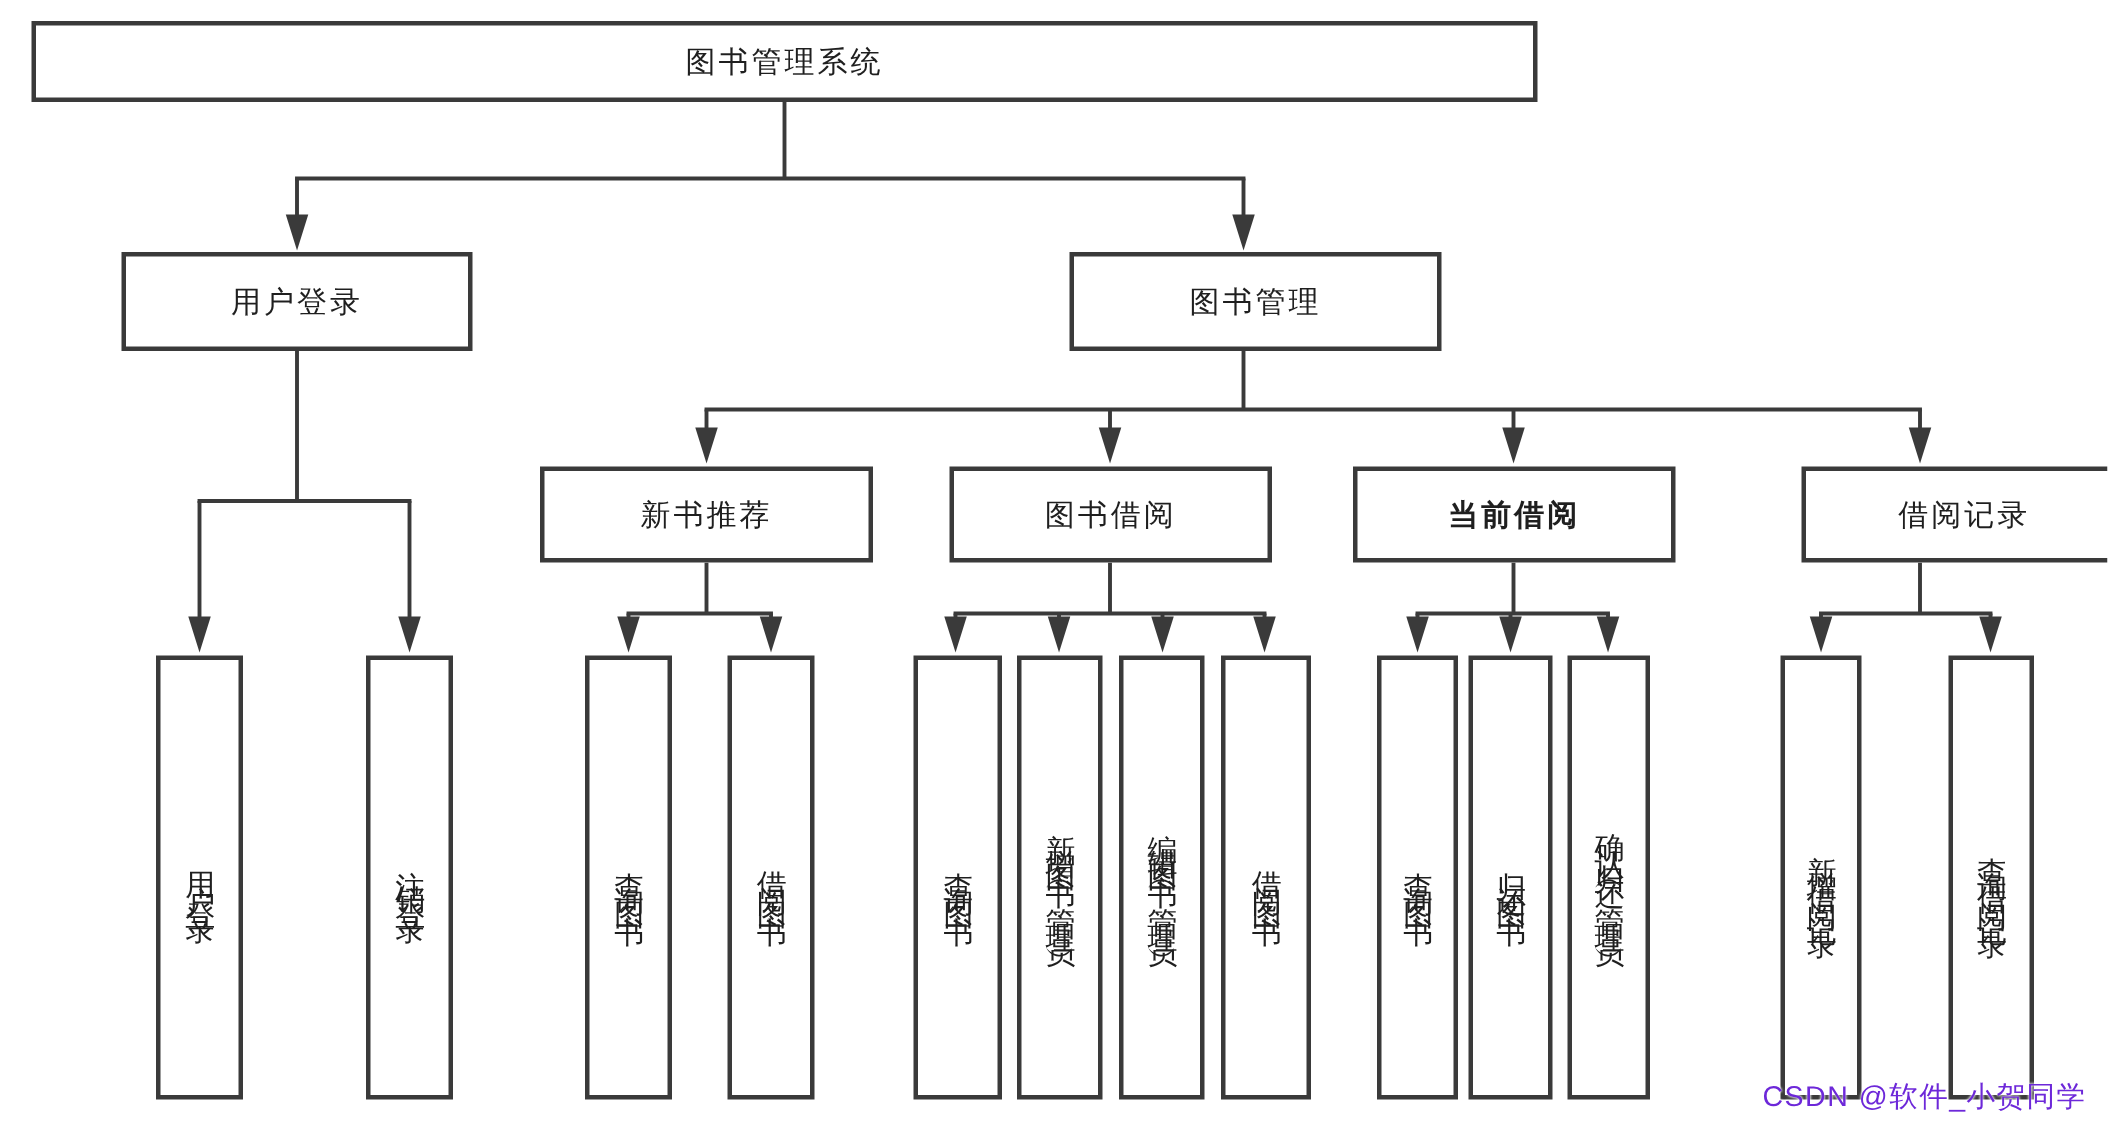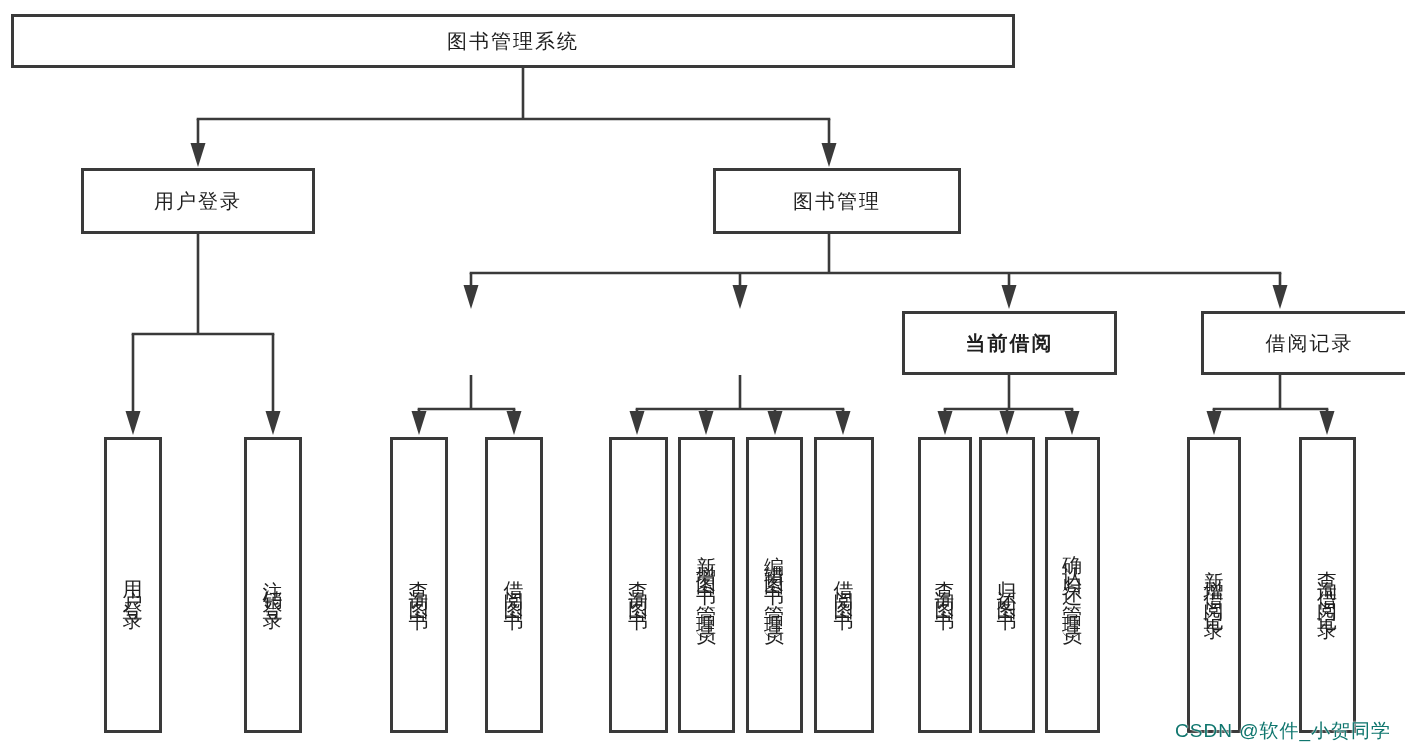--- a/index.html
+++ b/index.html
@@ -26,21 +26,21 @@
   }
   .leaf{
     writing-mode:vertical-rl;
     text-orientation:mixed;
     letter-spacing:10px;
     white-space:normal;
     line-height:1;
     padding:4px 0;
   }
   
-  .n-root{left:11px;top:14px;width:1004px;height:54px;}
+  .n-root{left:21px;top:14px;width:1004px;height:54px;}
   
   .n-user-login{left:81px;top:168px;width:234px;height:66px;}
   .n-book-mgmt{left:713px;top:168px;width:248px;height:66px;}
   
   .n-newrec{left:360px;top:311px;width:222px;height:64px;}
   .n-borrow{left:633px;top:311px;width:215px;height:64px;}
   .n-current{left:902px;top:311px;width:215px;height:64px;font-weight:bold;}
   .n-records{left:1201px;top:311px;width:217px;height:64px;}
   
   .v1{left:104px;top:437px;width:58px;height:296px;}
@@ -53,21 +53,21 @@
   .v8{left:814px;top:437px;width:60px;height:296px;}
   .v9{left:918px;top:437px;width:54px;height:296px;}
   .v10{left:979px;top:437px;width:56px;height:296px;}
   .v11{left:1045px;top:437px;width:55px;height:296px;}
   .v12{left:1187px;top:437px;width:54px;height:296px;}
   .v13{left:1299px;top:437px;width:57px;height:296px;}
   #watermark{
     position:absolute;
     right:14px;bottom:3px;
     font-size:19px;
-    color:#0f766e;
+    color:#6d28d9;
     letter-spacing:1px;
     text-shadow:0 0 2px #ffffff,0 0 2px #ffffff;
     z-index:5;
   }
 </style>
 </head>
 <body>
 
 <div id="canvas">
 
@@ -147,20 +147,22 @@
         <polygon points="1319.5,411 1334.5,411 1327,435" stroke="none"></polygon>
       </g>
     </g>
   </svg>
 
   <div class="node n-root">图书管理系统</div>
 
   <div class="node n-user-login">用户登录</div>
   <div class="node n-book-mgmt">图书管理</div>
 
+  <div class="node n-newrec">新书推荐</div>
+  <div class="node n-borrow">图书借阅</div>
   <div class="node n-current">当前借阅</div>
   <div class="node n-records">借阅记录</div>
 
   <div class="node leaf v1">用户登录</div>
   <div class="node leaf v2">注销登录</div>
 
   <div class="node leaf v3">查询图书</div>
   <div class="node leaf v4">借阅图书</div>
 
   <div class="node leaf v5">查询图书</div>

